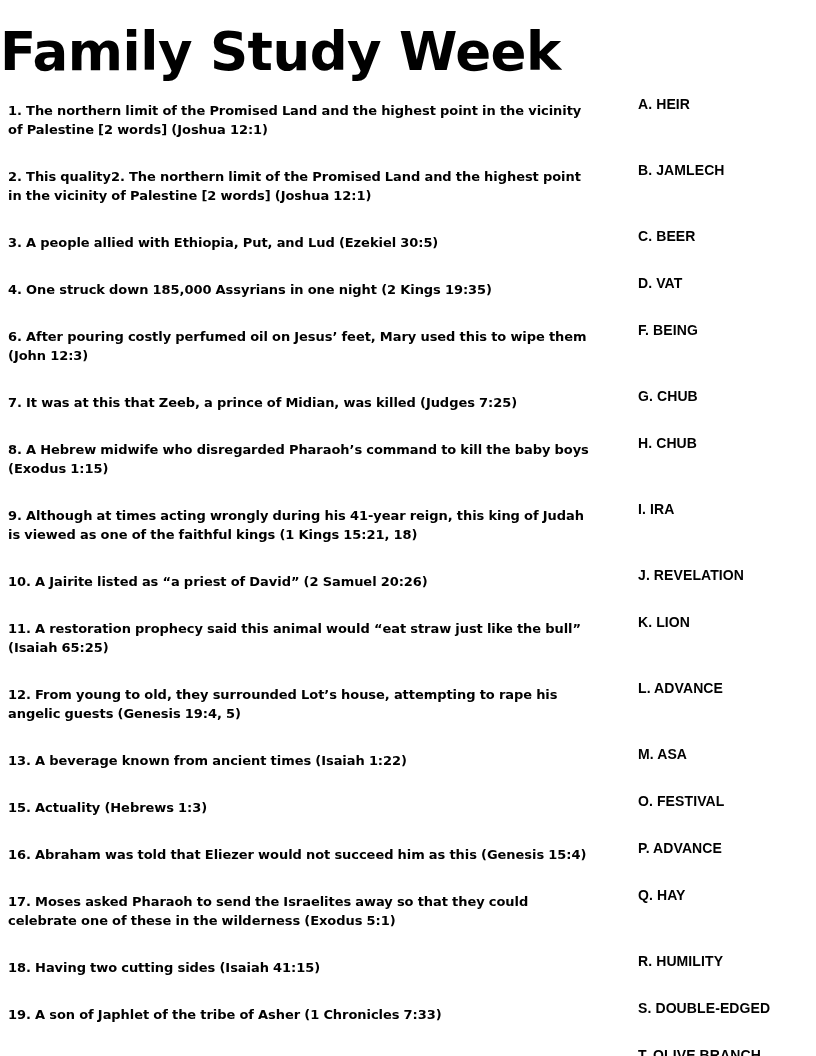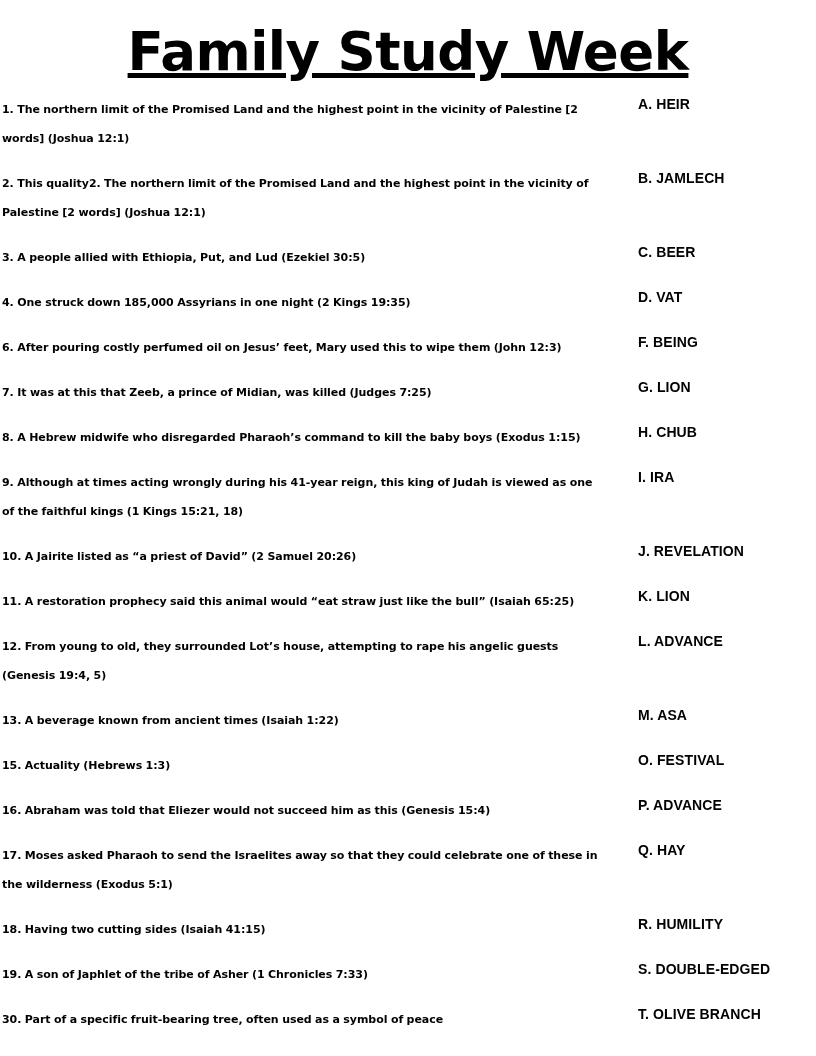--- a/index.html
+++ b/index.html
@@ -19,26 +19,24 @@
     width: 816px;
     height: 1056px;
     overflow: hidden;
     box-sizing: border-box;
   }
   .doc-title {
     font-family: "DejaVu Sans", sans-serif;
     font-weight: bold;
     font-size: 53px;
     line-height: 1.04;
-    text-align: center;
     letter-spacing: -0.5px;
     margin: 0;
     padding: 24px 0 14px 0;
     white-space: nowrap;
-    text-decoration: underline;
   }
   .quiz-table {
     width: 816px;
     border-collapse: collapse;
     table-layout: fixed;
   }
   .quiz-row {
     vertical-align: top;
   }
   .clue-cell {
@@ -49,24 +47,24 @@
   }
   .answer-cell {
     width: 178px;
     padding: 0 12px 12px 0;
     box-sizing: border-box;
     vertical-align: top;
   }
   .clue-text {
     font-family: "DejaVu Sans", sans-serif;
     font-weight: bold;
-    font-size: 11px;
-    line-height: 29px;
+    font-size: 13px;
+    line-height: 19px;
     letter-spacing: -0.05px;
-    margin: 2px;
+    margin: 8px;
     word-spacing: -0.3px;
   }
   .answer-text {
     font-family: "Liberation Sans", sans-serif;
     font-weight: bold;
     font-size: 14px;
     line-height: 22.8px;
     letter-spacing: 0.1px;
     margin: 0;
     white-space: nowrap;
@@ -126,21 +124,21 @@
         <td class="answer-cell">
           <p class="answer-text">F. BEING</p>
         </td>
       </tr>
 
       <tr class="quiz-row">
         <td class="clue-cell">
           <p class="clue-text">7. It was at this that Zeeb, a prince of Midian, was killed (Judges 7:25)</p>
         </td>
         <td class="answer-cell">
-          <p class="answer-text">G. LION</p>
+          <p class="answer-text">G. CHUB</p>
         </td>
       </tr>
 
       <tr class="quiz-row">
         <td class="clue-cell">
           <p class="clue-text">8. A Hebrew midwife who disregarded Pharaoh’s command to kill the baby boys (Exodus 1:15)</p>
         </td>
         <td class="answer-cell">
           <p class="answer-text">H. CHUB</p>
         </td>

